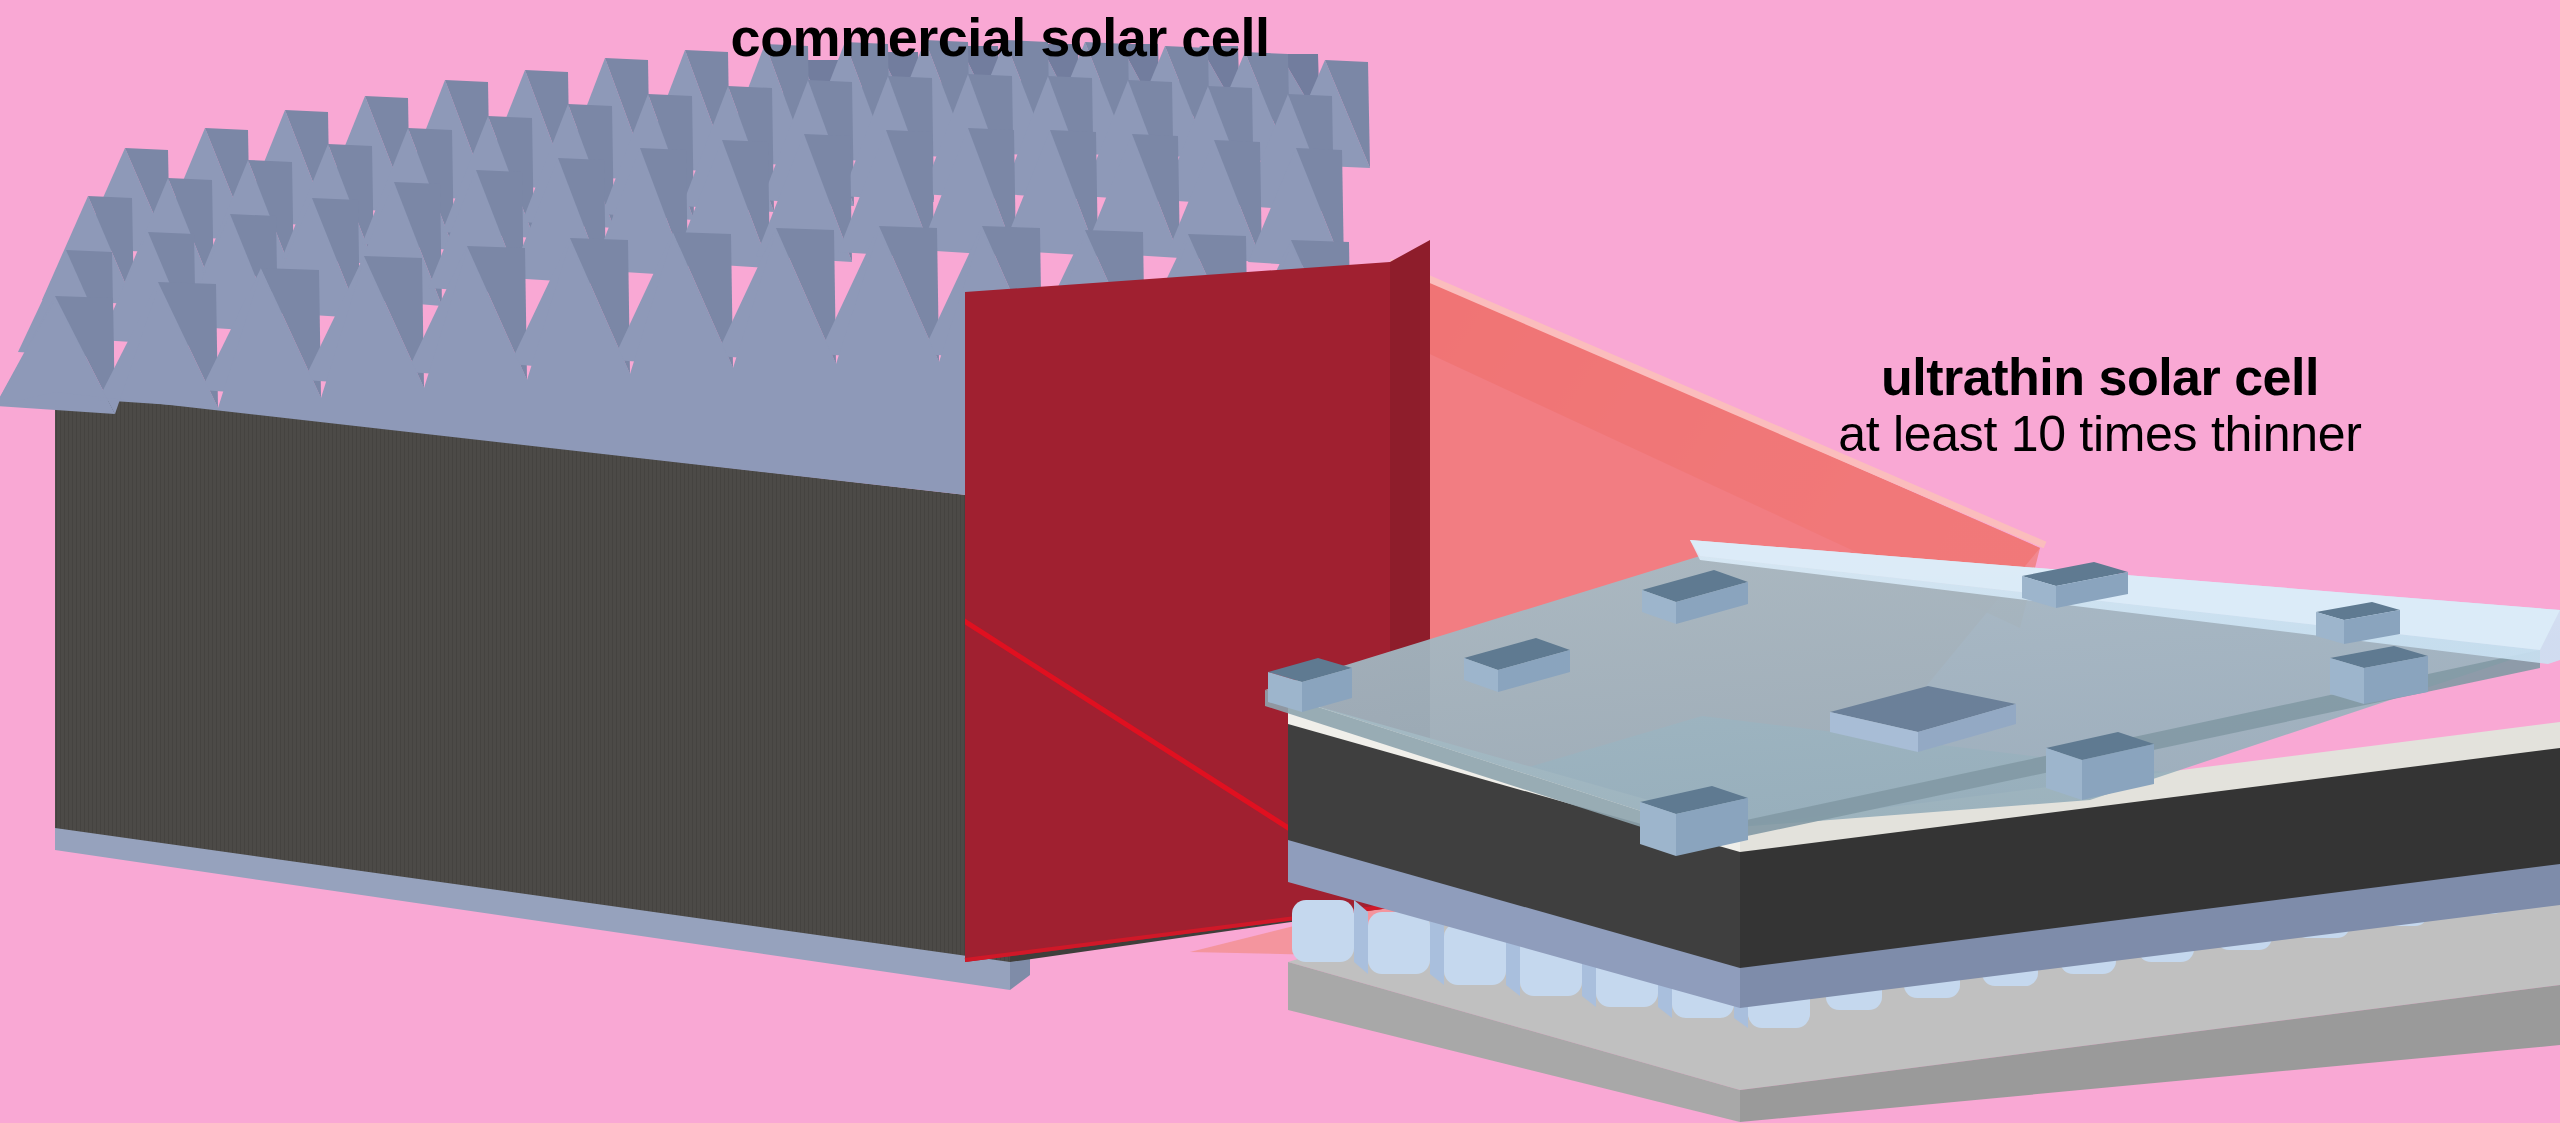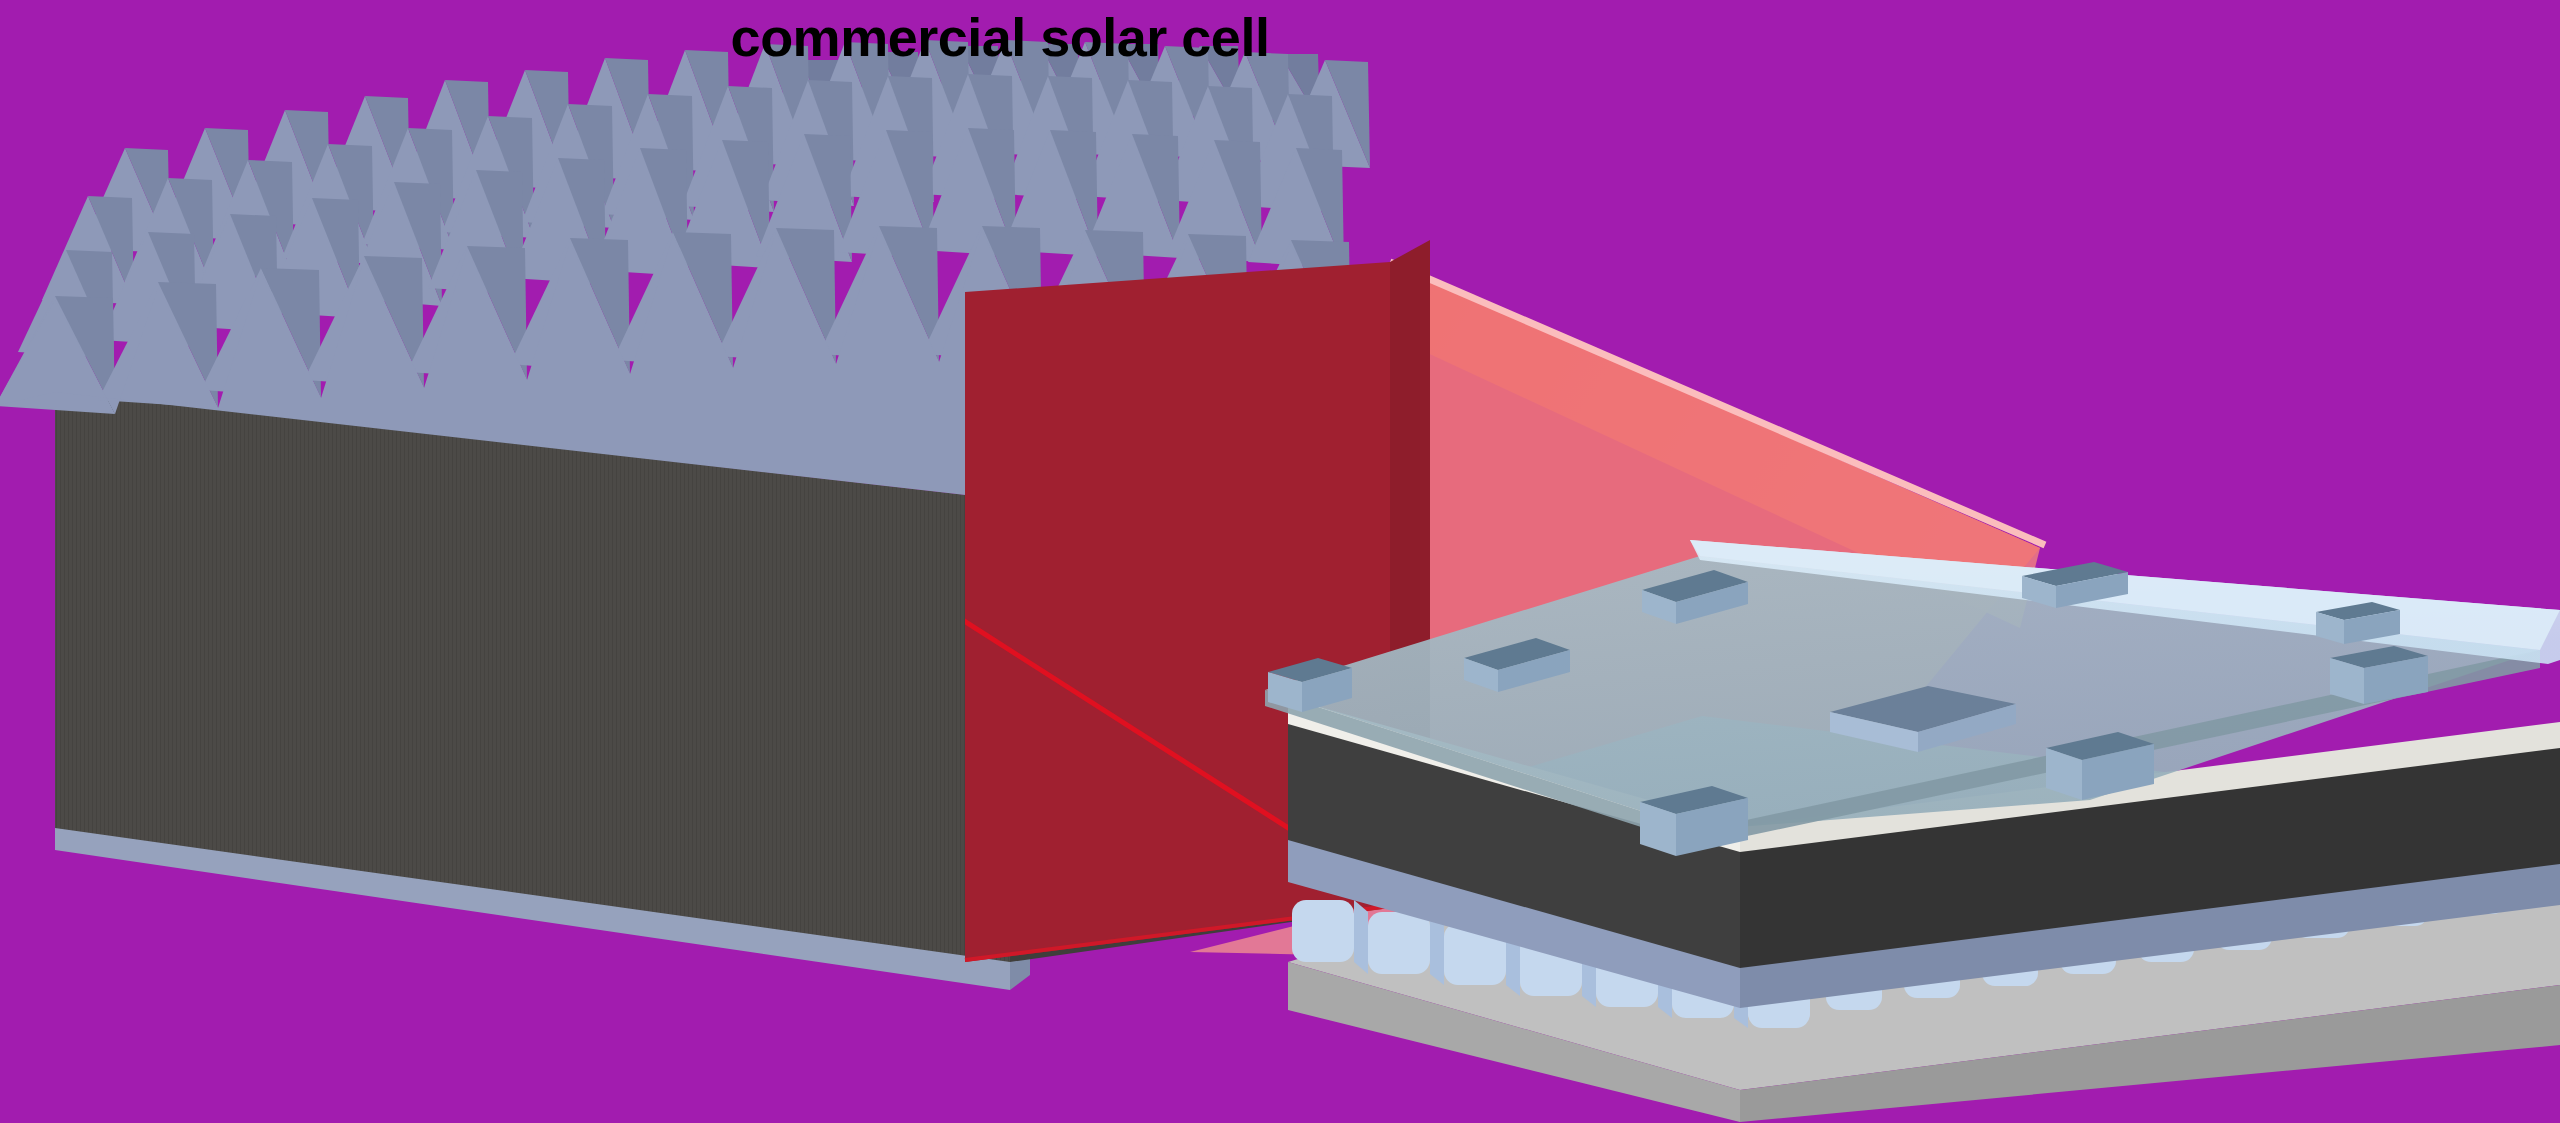--- a/index.html
+++ b/index.html
@@ -1,19 +1,19 @@
 <!DOCTYPE html>
 <html><head>
 <meta charset="utf-8">
 <title>Solar cell comparison illustration</title>
 <style>
   html,body{margin:0;padding:0;background:#ffffff;}
   body{width:2560px;height:1123px;overflow:hidden;
        font-family:"Liberation Sans","DejaVu Sans",sans-serif;}
-  #stage{position:relative;width:2560px;height:1123px;background:#a21caf;}
+  #stage{position:relative;width:2560px;height:1123px;background:#f9a8d4;}
   #scene{position:absolute;inset:0;}
 
   .label{position:absolute;color:#000;white-space:nowrap;}
   #label-commercial{left:0;top:6px;width:2000px;text-align:center;
      font-size:54px;font-weight:700;letter-spacing:-0.5px;}
   #label-ultrathin-group{left:1700px;top:348px;width:800px;text-align:center;}
   #label-ultrathin-title{font-size:52px;font-weight:700;letter-spacing:-0.5px;line-height:1.12;}
   #label-ultrathin-sub{font-size:50px;font-weight:400;letter-spacing:-0.3px;line-height:1.14;}
   #label-credit{left:78px;top:972px;font-size:44px;font-weight:400;letter-spacing:-0.5px;}
 </style>
@@ -337,14 +337,18 @@
       <g>
         <polygon points="1830,712 1928,686 2016,704 1918,732" fill="#6b8099"></polygon>
         <polygon points="1830,712 1918,732 1918,752 1830,732" fill="#a8bdd6"></polygon>
         <polygon points="1918,732 2016,704 2016,724 1918,752" fill="#93a9c4"></polygon>
       </g>
     </g>
   </svg>
 
   <div class="label" id="label-commercial">commercial solar cell</div>
 
+  <div class="label" id="label-ultrathin-group">
+    <div id="label-ultrathin-title">ultrathin solar cell</div>
+    <div id="label-ultrathin-sub">at least 10 times thinner</div>
+  </div>
 
 </div>
 
 </body></html>

